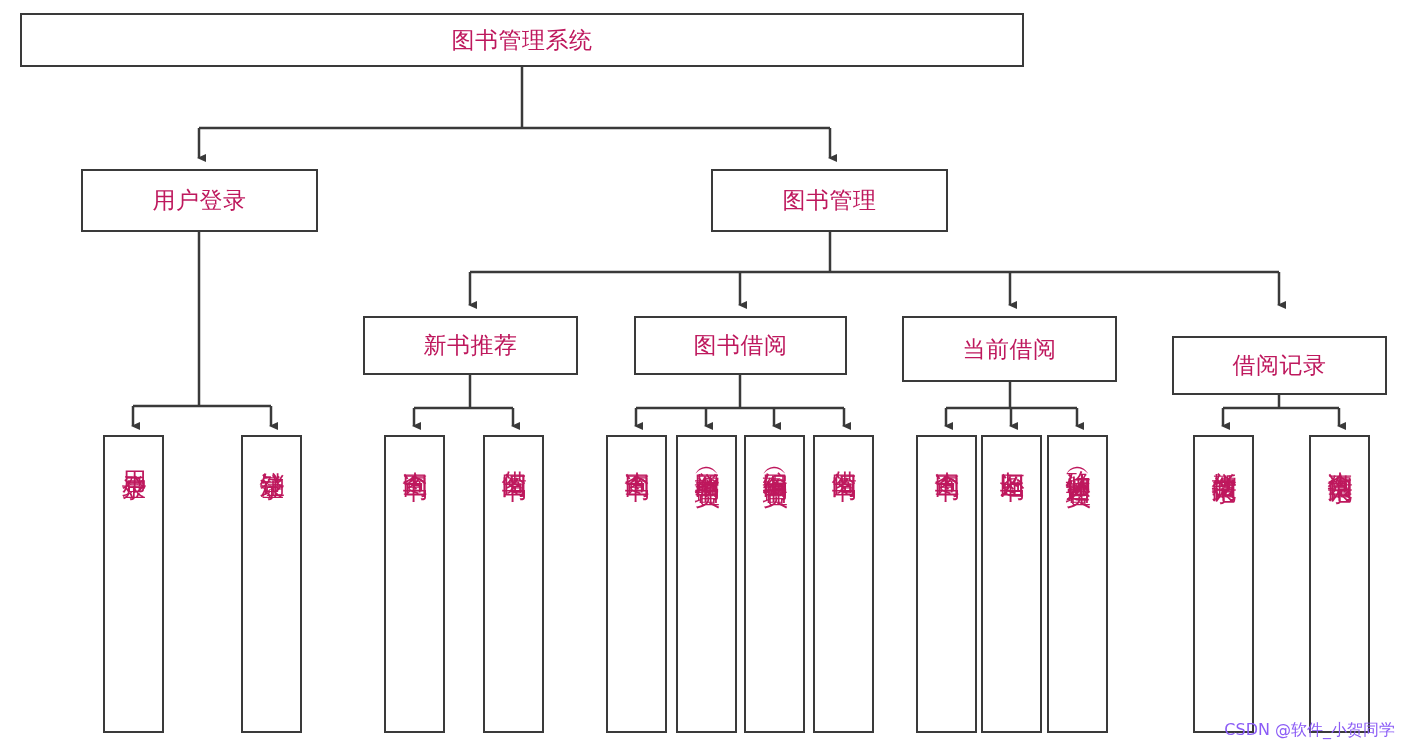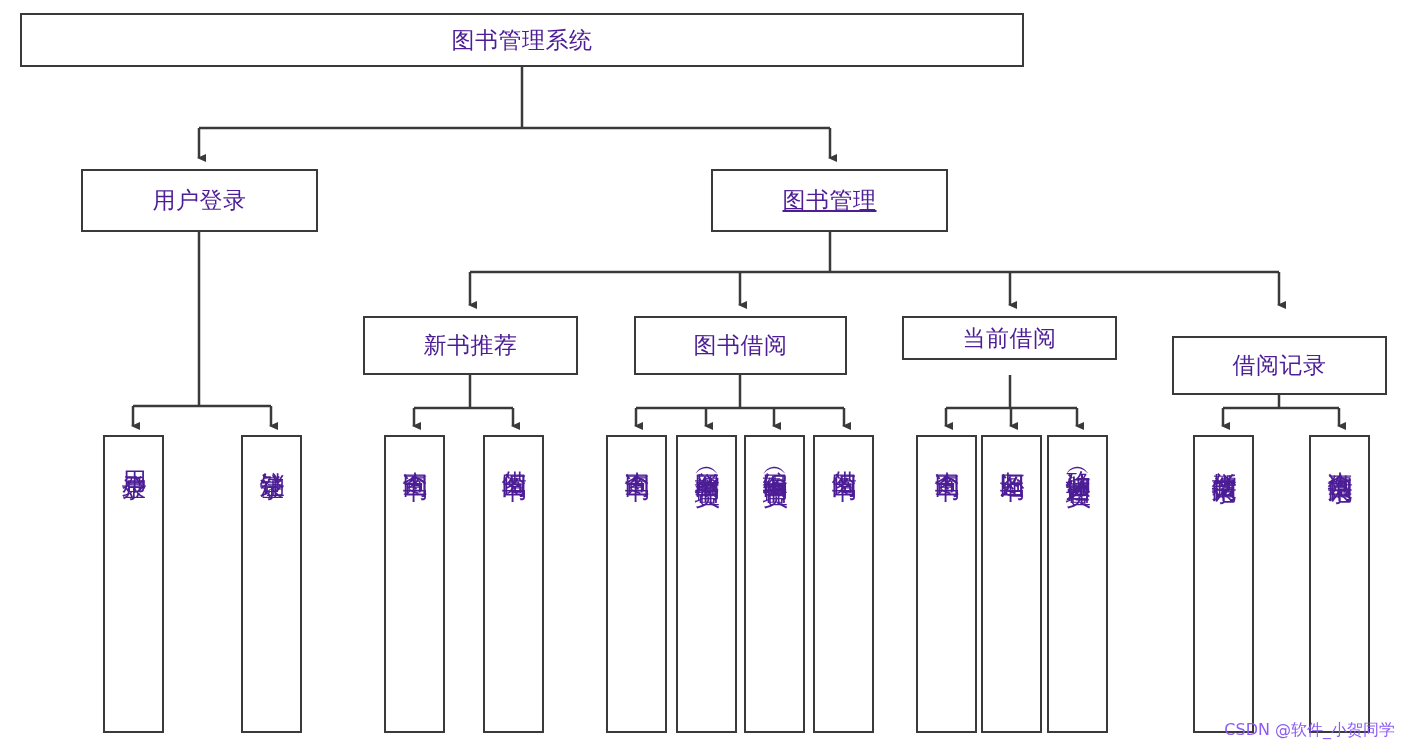--- a/index.html
+++ b/index.html
@@ -26,21 +26,21 @@
     pointer-events: none;
   }
   .node {
     position: absolute;
     box-sizing: border-box;
     background: #ffffff;
     border: 2px solid #3a3a3a;
     display: flex;
     align-items: center;
     justify-content: center;
-    color: #4c1d95;
+    color: #be185d;
     z-index: 2;
   }
   .node .label {
     display: block;
     text-align: center;
     line-height: 1.0;
     white-space: nowrap;
   }
   .node.horiz .label {
     font-size: 23px;
@@ -123,31 +123,31 @@
     </g>
   </svg>
 
   <div class="node horiz" style="left:20px; top:13px; width:1004px; height:54px;">
     <span class="label">图书管理系统</span>
   </div>
 
   <div class="node horiz" style="left:81px; top:169px; width:237px; height:63px;">
     <span class="label">用户登录</span>
   </div>
-  <div class="node horiz" style="left:711px; top:169px; width:237px; height:63px;text-decoration:underline;">
+  <div class="node horiz" style="left:711px; top:169px; width:237px; height:63px;">
     <span class="label">图书管理</span>
   </div>
 
   <div class="node horiz" style="left:634px; top:316px; width:213px; height:59px;">
     <span class="label">图书借阅</span>
   </div>
   <div class="node horiz" style="left:363px; top:316px; width:215px; height:59px;">
     <span class="label">新书推荐</span>
   </div>
-  <div class="node horiz" style="left:902px; top:316px; width:215px; height:44px;">
+  <div class="node horiz" style="left:902px; top:316px; width:215px; height:66px;">
     <span class="label">当前借阅</span>
   </div>
   <div class="node horiz" style="left:1172px; top:316px; width:215px; height:59px;margin-top:20px;">
     <span class="label">借阅记录</span>
   </div>
 
   <div class="node vert" style="left:103px; top:435px; width:61px; height:298px;">
     <span class="label">用户登录</span>
   </div>
   <div class="node vert" style="left:241px; top:435px; width:61px; height:298px;">

